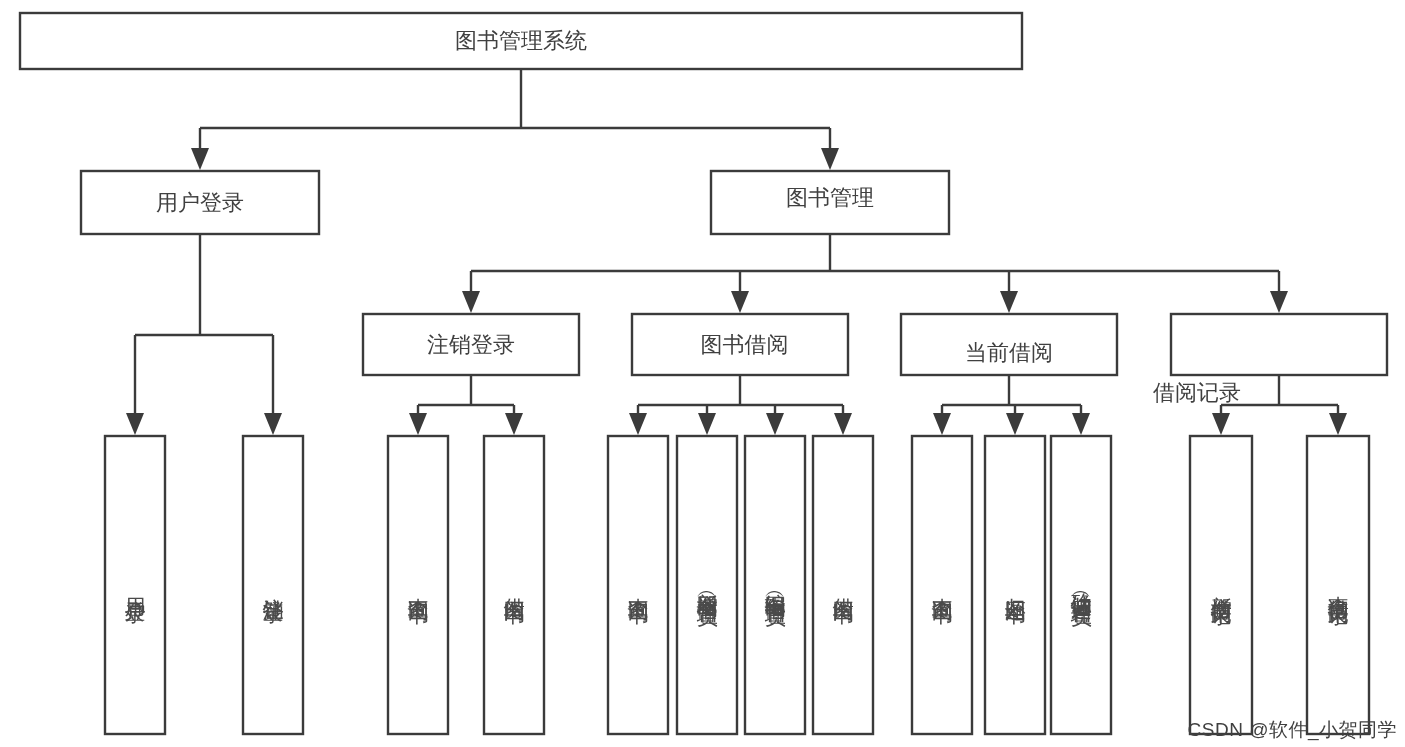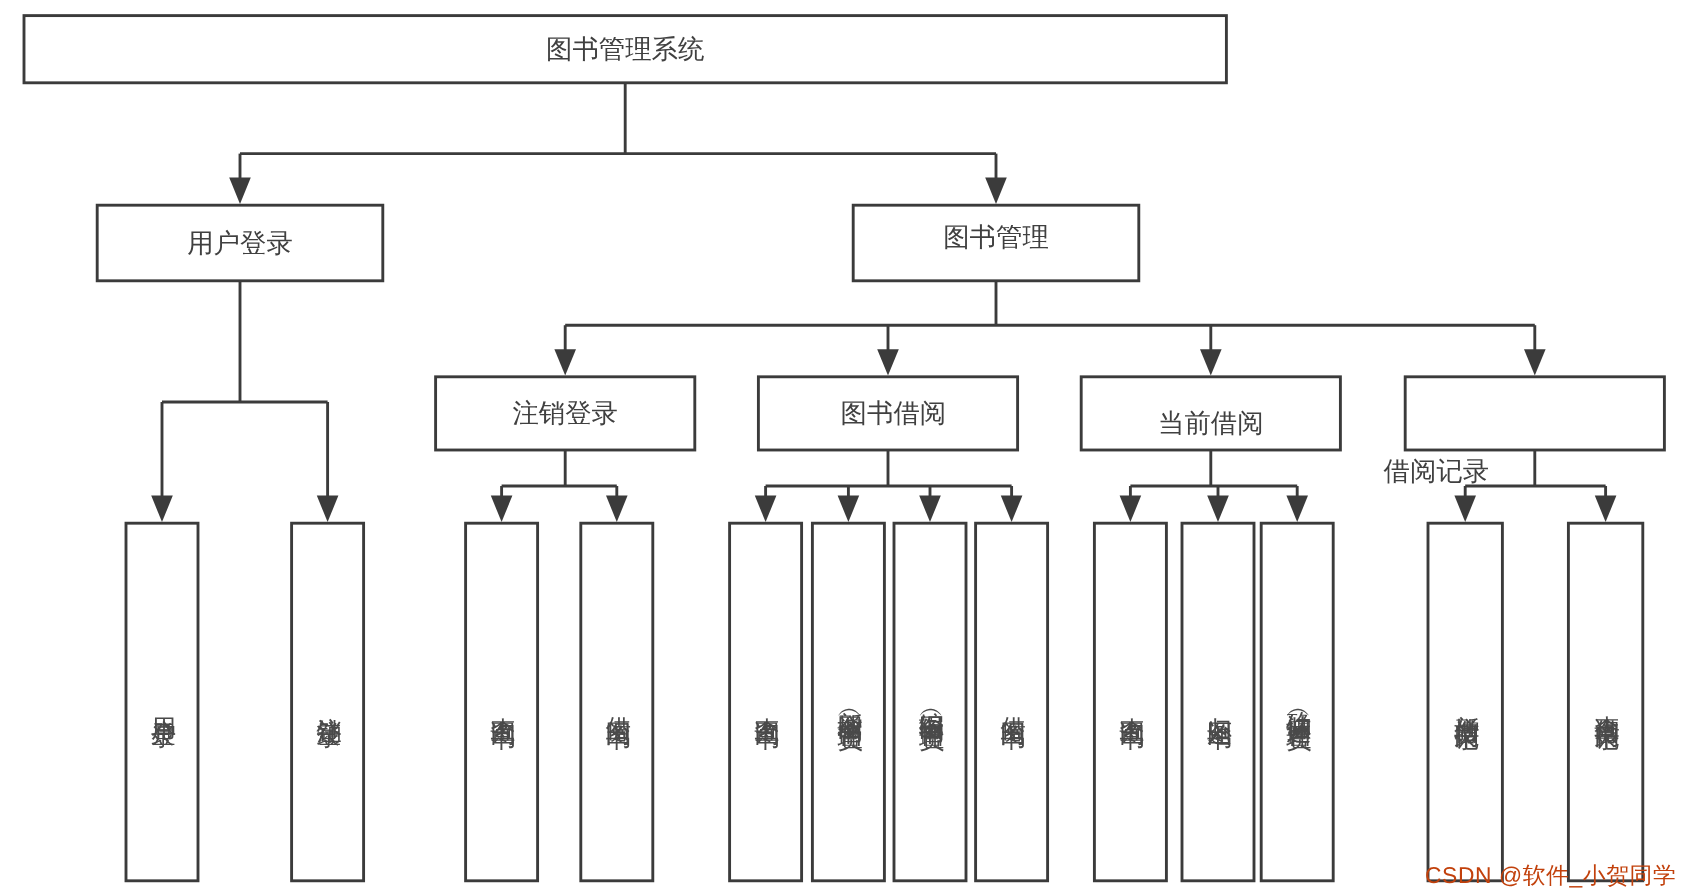--- a/index.html
+++ b/index.html
@@ -66,21 +66,21 @@
     color: #404040;
     white-space: nowrap;
     pointer-events: none;
   }
   .watermark {
     position: absolute;
     right: 8px;
     bottom: 4px;
     font-family: "Liberation Sans", "DejaVu Sans", sans-serif;
     font-size: 19px;
-    color: #c2410c;
+    color: #404040;
     letter-spacing: 0.5px;
     white-space: nowrap;
   }
 </style>
 </head>
 <body>
 
 <div id="diagram-root">
 
   <svg class="diagram-canvas" viewBox="0 0 1405 747">

